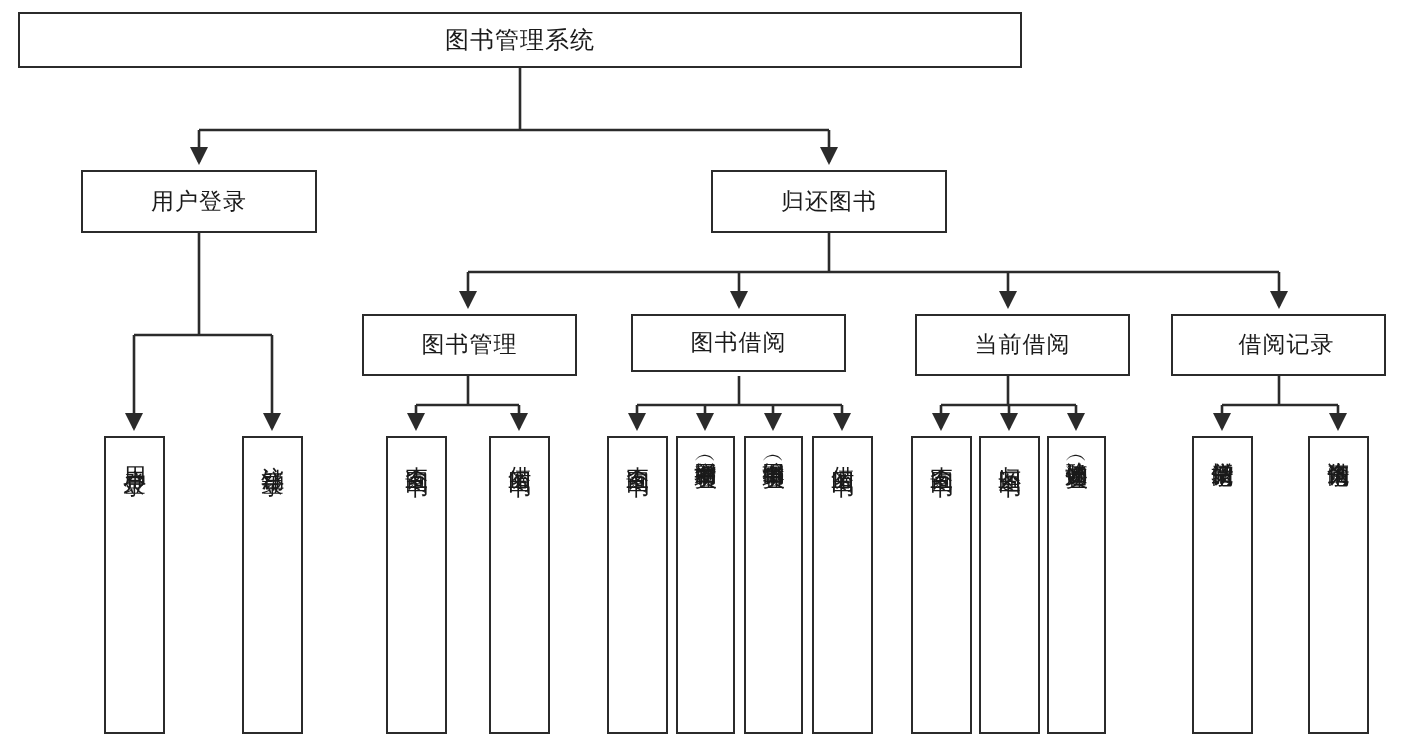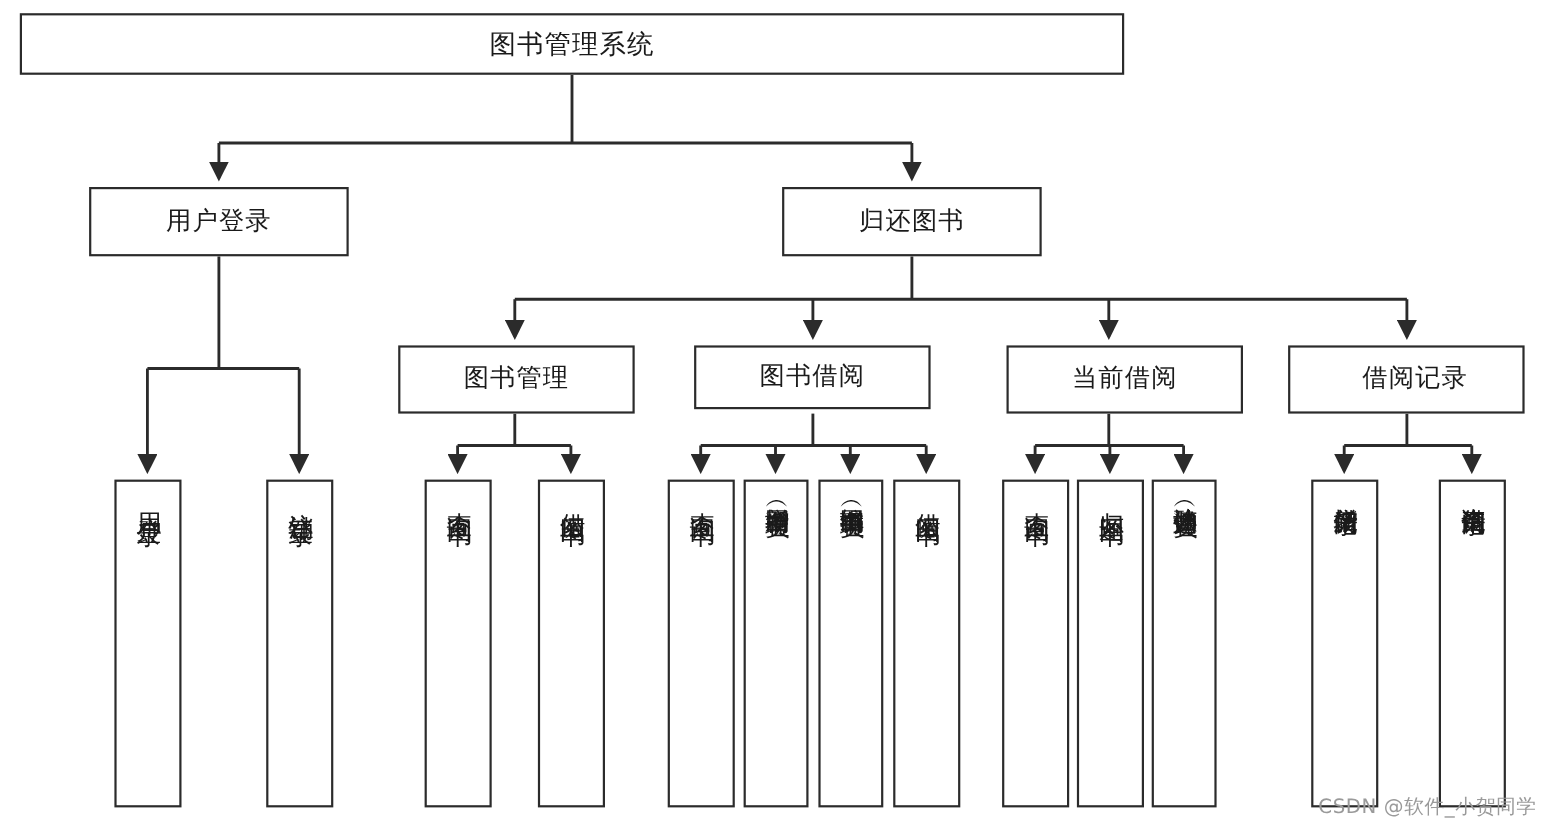--- a/index.html
+++ b/index.html
@@ -214,15 +214,14 @@
   </div>
 
   <div class="node vert tall-text" style="left:1192px; top:436px; width:61px; height:298px;">
     <span class="node-label">新增借阅记录</span>
   </div>
 
   <div class="node vert tall-text" style="left:1308px; top:436px; width:61px; height:298px;">
     <span class="node-label">查询借阅记录</span>
   </div>
 
-  <div id="watermark">CSDN @软件_小贺同学</div>
 
 </div>
 
 </body></html>

